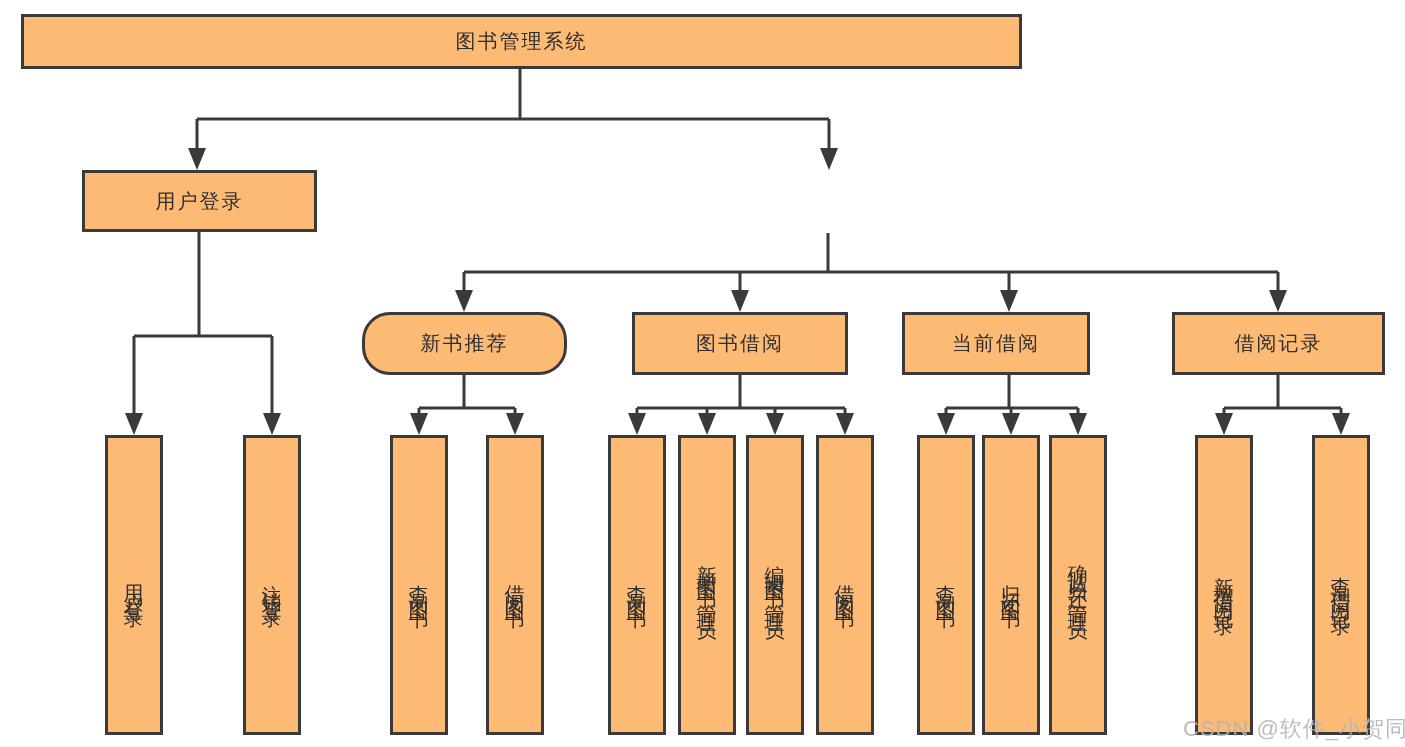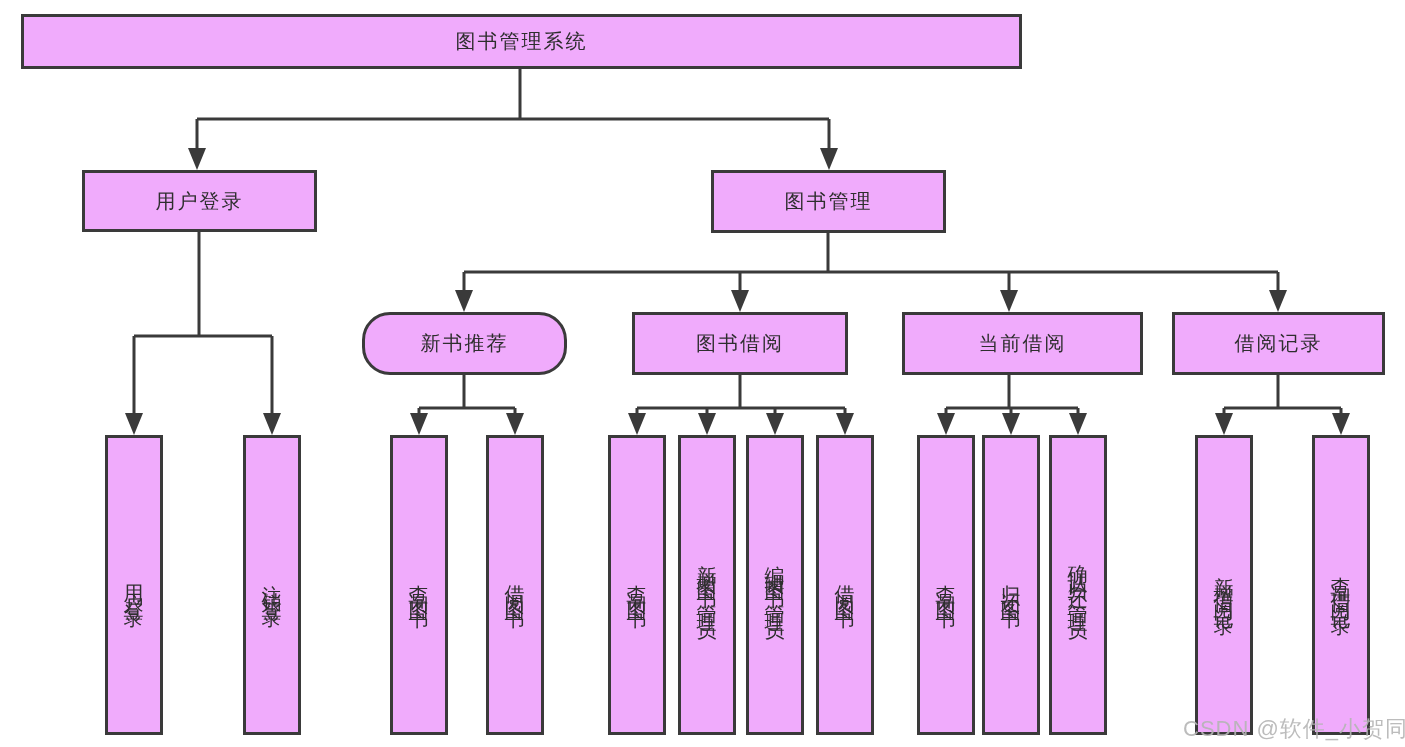--- a/index.html
+++ b/index.html
@@ -7,21 +7,21 @@
     position: relative;
     width: 1405px;
     height: 747px;
     background: #ffffff;
     font-family: "Liberation Sans", sans-serif;
     overflow: hidden;
   }
   .node {
     position: absolute;
     box-sizing: border-box;
-    background: #f0abfc;
+    background: #fdba74;
     border: 3px solid #3a3a3a;
     display: flex;
     align-items: center;
     justify-content: center;
     color: #2e2e2e;
     font-size: 20px;
     letter-spacing: 2px;
     z-index: 2;
   }
   .leaf {
@@ -112,31 +112,28 @@
     </g>
   </svg>
 
   <div class="node" style="left:21px; top:14px; width:1001px; height:55px;">
     <span>图书管理系统</span>
   </div>
 
   <div class="node" style="left:82px; top:170px; width:235px; height:62px;">
     <span>用户登录</span>
   </div>
-  <div class="node" style="left:711px; top:170px; width:235px; height:63px;">
-    <span>图书管理</span>
-  </div>
 
   <div class="node" style="left:362px; top:312px; width:205px; height:63px;border-radius:28px;">
     <span>新书推荐</span>
   </div>
   <div class="node" style="left:632px; top:312px; width:216px; height:63px;justify-content:center;">
     <span>图书借阅</span>
   </div>
-  <div class="node" style="left:902px; top:312px; width:241px; height:63px;">
+  <div class="node" style="left:902px; top:312px; width:188px; height:63px;">
     <span>当前借阅</span>
   </div>
   <div class="node" style="left:1172px; top:312px; width:213px; height:63px;">
     <span>借阅记录</span>
   </div>
 
   <div class="node leaf" style="left:105px;">
     <span class="vtext">用户登录</span>
   </div>
   <div class="node leaf" style="left:243px;">

